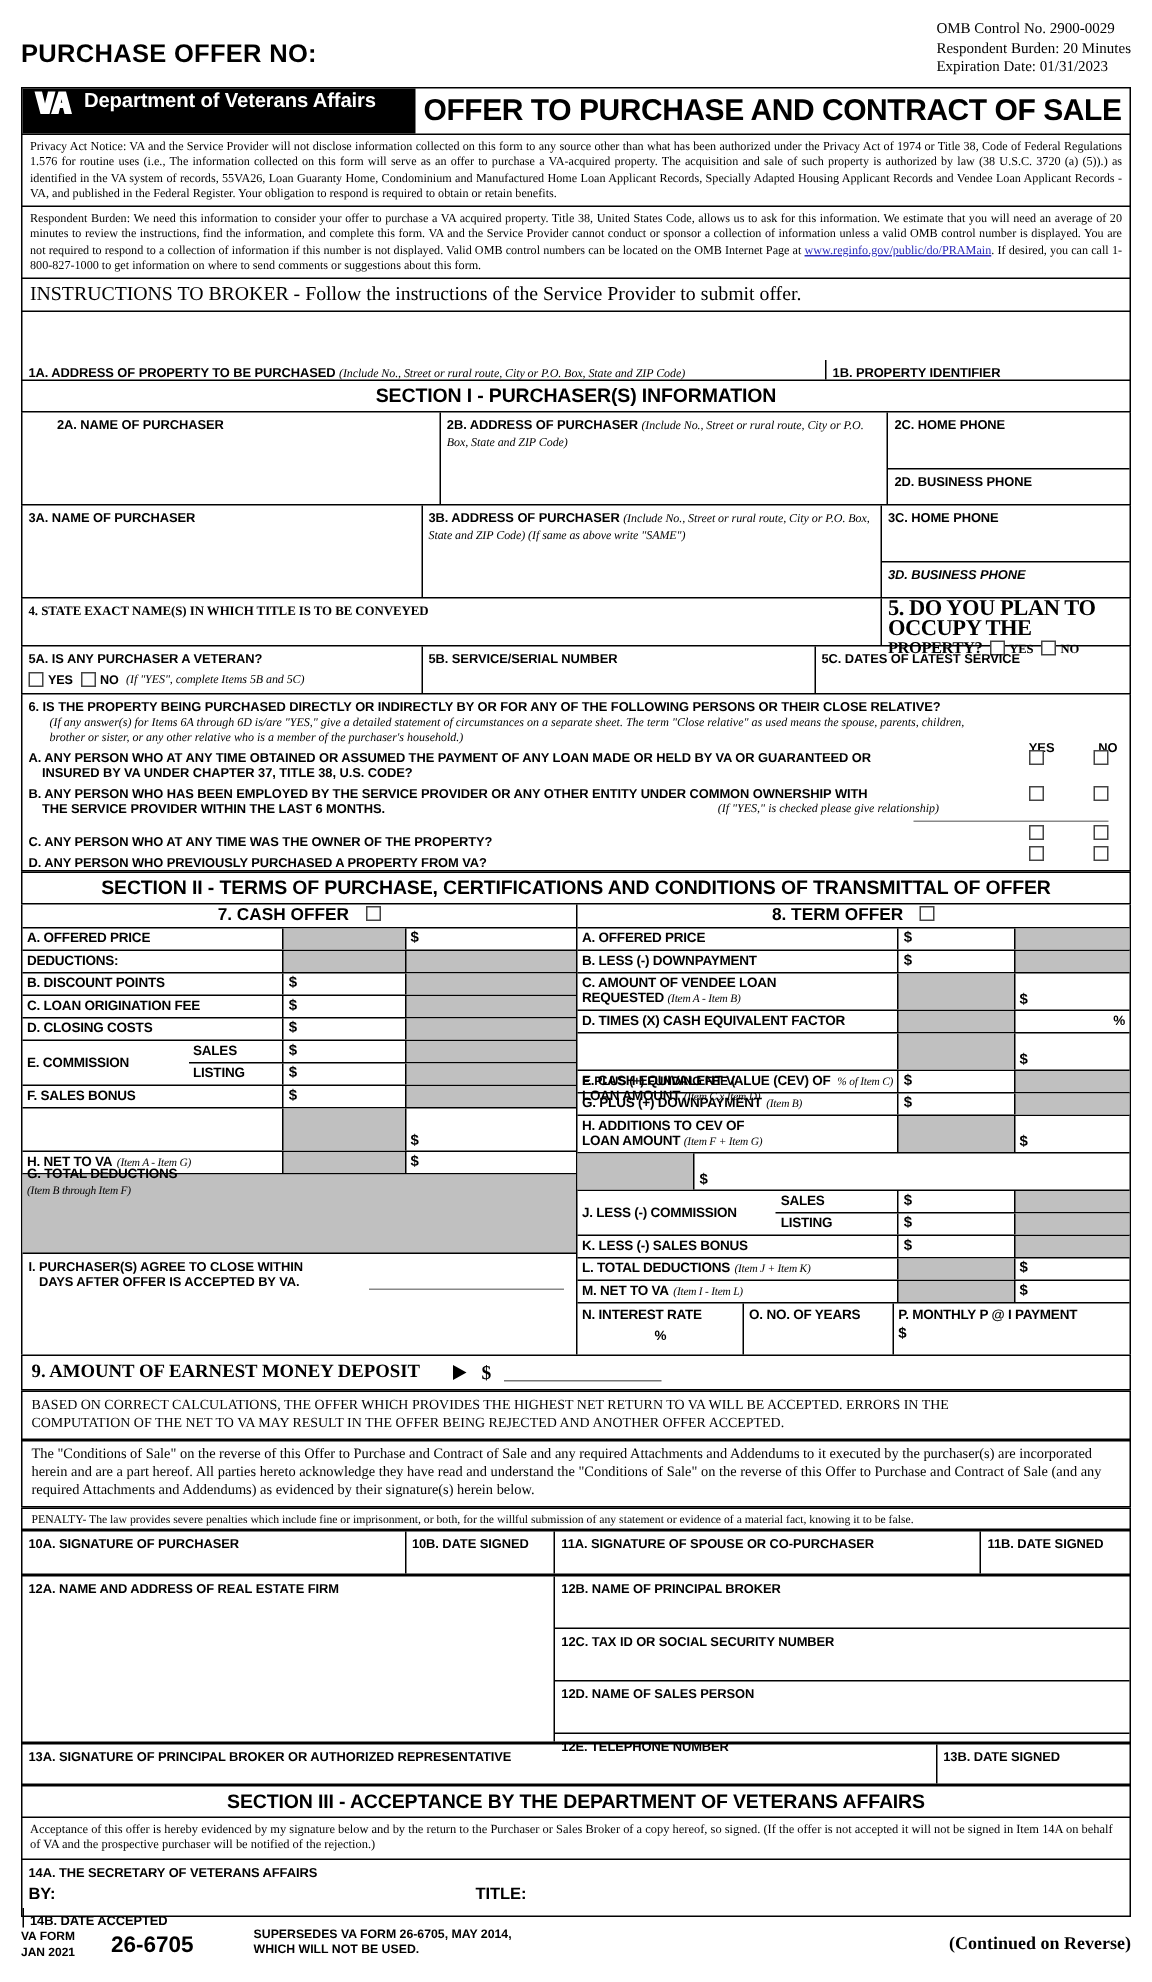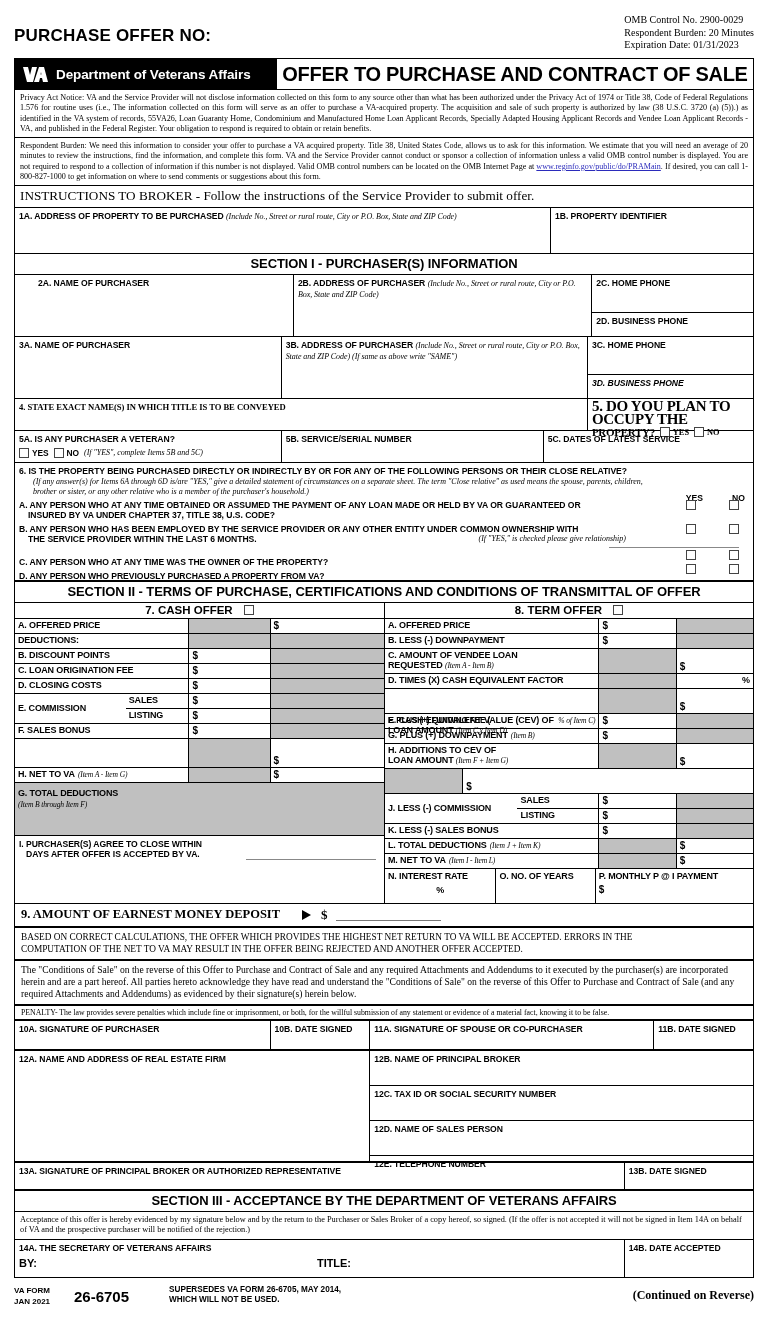--- a/index.html
+++ b/index.html
@@ -11,21 +11,21 @@
   }
   .page{ position:relative; width:768px; height:1321px; box-sizing:border-box; padding:12px 14px 0 14px;}
   .serif{font-family:"Liberation Serif", serif;}
 
   
   .tophead{ display:flex; align-items:flex-start; justify-content:space-between; height:46px;}
   .purchase-no{ font-size:17px; font-weight:bold; letter-spacing:.2px; padding-top:14px;}
   .omb{ font-family:"Liberation Serif", serif; font-size:10px; line-height:12.6px; text-align:left; padding-top:2px;}
 
   .titlebar{ display:flex; border:1.6px solid #000; height:30px; }
-  .valogo{ background:#000; color:#fff; display:flex; align-items:center; gap:8px; padding:0 10px 0 7px; width:262px; box-sizing:border-box;}
+  .valogo{ background:#000; color:#fff; display:flex; align-items:flex-start; gap:8px; padding:0 10px 0 7px; width:262px; box-sizing:border-box;}
   .valogo .mark{ width:26px; height:19px; flex:none;}
   .valogo .lbl{ font-size:13.5px; font-weight:bold; letter-spacing:-.1px; white-space:nowrap;}
   .formtitle{ flex:1; display:flex; align-items:center; justify-content:center; font-size:20px; font-weight:bold; letter-spacing:-.3px;}
 
   
   .bx{ border:1.2px solid #000; border-top:none; box-sizing:border-box;}
   .para{ font-family:"Liberation Serif", serif; font-size:8.1px; line-height:10.3px; text-align:justify; padding:3px 5px 3px 5px;}
   .para a{ color:#2b2bbb; }
   .instr{ font-family:"Liberation Serif", serif; font-size:13.2px; padding:2px 5px 3px 5px; font-weight:normal;}
 
@@ -98,21 +98,21 @@
   <div class="bx" style="border-top:none;">
     <div class="para">Privacy Act Notice: VA and the Service Provider will not disclose information collected on this form to any source other than what has been authorized under the Privacy Act of 1974 or Title 38, Code of Federal Regulations 1.576 for routine uses (i.e., The information collected on this form will serve as an offer to purchase a VA-acquired property.  The acquisition and sale of such property is authorized by law (38 U.S.C. 3720 (a) (5)).) as identified in the VA system of records, 55VA26, Loan Guaranty Home, Condominium and Manufactured Home Loan Applicant Records, Specially Adapted Housing Applicant Records and Vendee Loan Applicant Records - VA, and published in the Federal Register. Your obligation to respond is required to obtain or retain benefits.</div>
   </div>
   <div class="bx">
     <div class="para"><span>Respondent Burden: We need this information to consider your offer to purchase a VA acquired property. Title 38, United States Code, allows us to ask for this information. We estimate that you will need an average of 20 minutes to review the instructions, find the information, and complete this form. VA and the Service Provider cannot  conduct or sponsor a collection of information unless a valid OMB control number is displayed.  You are not required to respond to a collection of information if this number is not displayed. Valid OMB control numbers can be located on the OMB Internet Page at </span><a href="#">www.reginfo.gov/public/do/PRAMain</a><span>.  If desired, you can call 1-800-827-1000 to get information on where to send comments or suggestions about this form.</span></div>
   </div>
   <div class="bx">
     <div class="instr">INSTRUCTIONS TO BROKER - Follow the instructions of the Service Provider to submit offer.</div>
   </div>
 
-  <div class="bx row" style="height:46px;">
+  <div class="bx row" style="height:46px;align-items:flex-end;">
     <div class="cell" style="width:72.5%;">
       <span class="fl">1A. ADDRESS OF PROPERTY TO BE PURCHASED</span>
       <span class="it">(Include No., Street or rural route, City or P.O. Box, State and ZIP Code)</span>
     </div>
     <div class="cell" style="width:27.5%;">
       <span class="fl">1B. PROPERTY IDENTIFIER</span>
     </div>
   </div>
 
   <div class="bx">
@@ -291,21 +291,21 @@
             </div>
           </div>
         </div>
 
         <div class="trow">
           <div class="tc" style="width:47%;">F. SALES BONUS</div>
           <div class="tc dol" style="width:22%;">$</div>
           <div class="tc grey" style="width:31%;"></div>
         </div>
         <div class="trow" style="height:28px;">
-          <div class="tc" style="width:47%;align-items:flex-start;padding-top:2px;flex-direction:column;justify-content:space-between;margin-top:47px;">
+          <div class="tc" style="width:47%;align-items:flex-start;padding-top:2px;flex-direction:column;justify-content:center;margin-top:47px;">
             <span>G. TOTAL DEDUCTIONS</span>
             <span class="smallnote">(Item B through Item F)</span>
           </div>
           <div class="tc grey" style="width:22%;"></div>
           <div class="tc dol dolb" style="width:31%;">$</div>
         </div>
         <div class="trow">
           <div class="tc" style="width:47%;">
             <span>H. NET TO VA</span>
             <span class="smallnote" style="margin-left:3px;">(Item A - Item G)</span>
@@ -490,21 +490,21 @@
     <div class="cell" style="width:82.5%;">13A. SIGNATURE OF PRINCIPAL BROKER OR AUTHORIZED REPRESENTATIVE</div>
     <div class="cell" style="width:17.5%;">13B. DATE SIGNED</div>
   </div>
 
   <div class="bx" style="border-top:1.5px solid #000;">
     <div class="sechdr">SECTION III - ACCEPTANCE BY THE DEPARTMENT OF VETERANS AFFAIRS</div>
   </div>
   <div class="bx">
     <div class="para" style="font-size:8.3px;line-height:10.5px;text-align:left;">Acceptance of this offer is hereby evidenced by my signature below and by the return to the Purchaser or Sales Broker of a copy hereof, so signed. (If the offer is not accepted it will not be signed in Item 14A on behalf of VA and the prospective purchaser will be notified of the rejection.)</div>
   </div>
-  <div class="bx row" style="height:38px;">
+  <div class="bx row" style="height:38px;flex-direction:column;">
     <div class="cell" style="width:82.5%;padding:3px 4px;">
       <div style="font-size:8.6px;font-weight:bold;">14A. THE SECRETARY OF VETERANS AFFAIRS</div>
       <div style="display:flex;margin-top:4px;">
         <span style="font-size:11px;font-weight:bold;">BY:</span>
         <span style="font-size:11px;font-weight:bold;margin-left:280px;">TITLE:</span>
       </div>
     </div>
     <div class="cell" style="width:17.5%;">14B. DATE ACCEPTED</div>
   </div>
 

